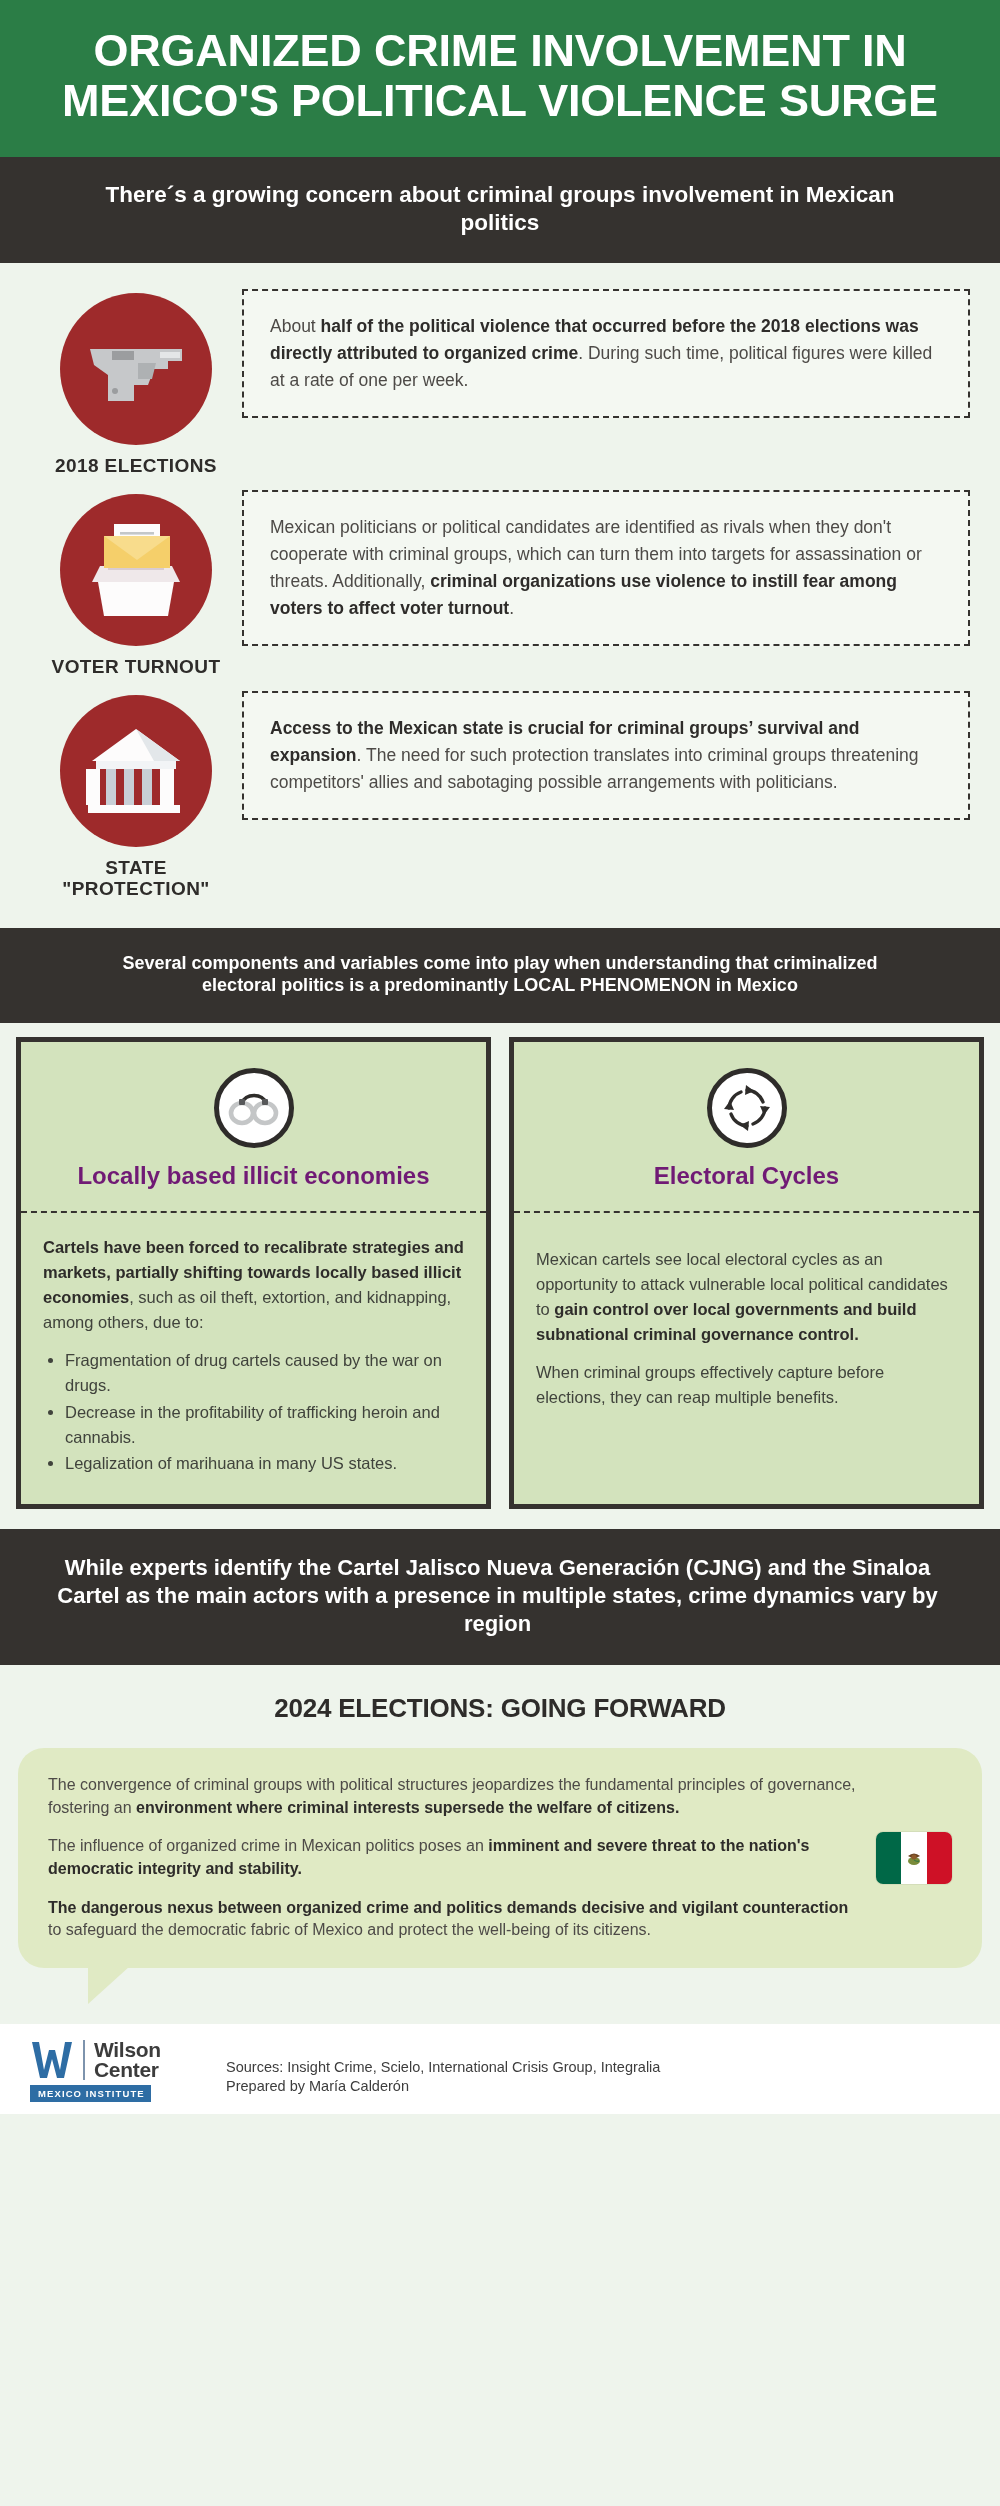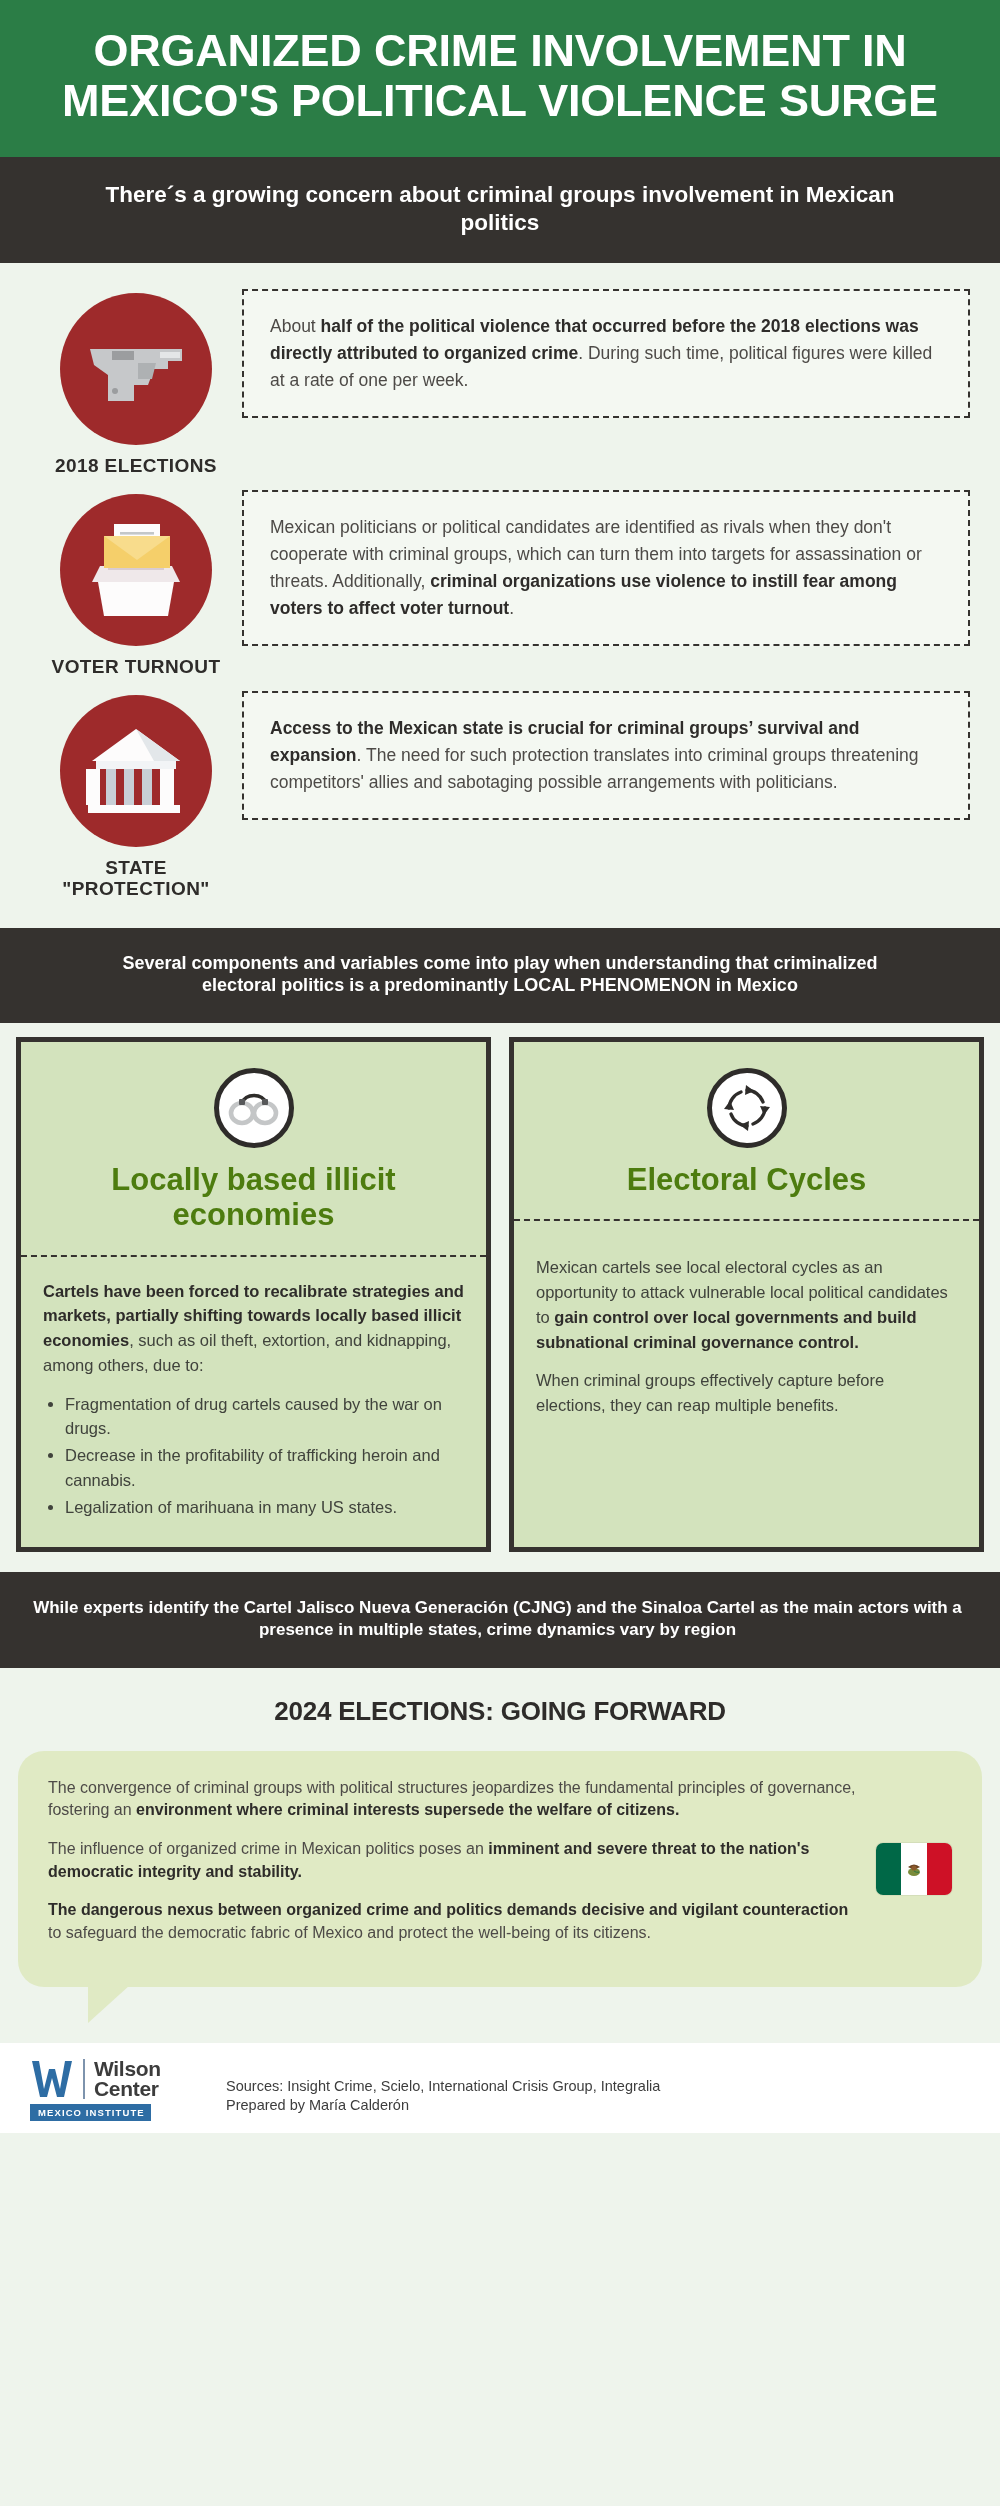--- a/index.html
+++ b/index.html
@@ -44,21 +44,21 @@
     line-height: 1.24;
   }
   .banner-mid {
     margin-top: 4px;
     padding: 24px 110px 26px 110px;
     font-size: 18px;
     line-height: 1.26;
   }
   .banner-cartel {
     padding: 25px 38px 27px 33px;
-    font-size: 17px;
+    font-size: 22px;
     line-height: 1.27;
   }
 
   
   .rows { padding: 26px 30px 24px 30px; }
   .row {
     display: flex;
     align-items: flex-start;
     margin-bottom: 14px;
   }
@@ -137,23 +137,23 @@
     border-radius: 50%;
     background: #ffffff;
     border: 5px solid #2e2c2a;
     display: flex;
     align-items: center;
     justify-content: center;
     margin-bottom: 14px;
   }
   .card-title {
     text-align: center;
-    font-size: 31px;
-    font-weight: bold;
-    color: #4d7c0f;
+    font-size: 24px;
+    font-weight: bold;
+    color: #701a75;
     line-height: 1.14;
   }
   .card-body {
     padding: 22px 22px 26px 22px;
     font-size: 16.5px;
     line-height: 1.5;
     color: #40433c;
   }
   .card-body b { color: #2e2c2a; font-weight: bold; }
   .card-body p { margin-bottom: 14px; }
@@ -180,21 +180,21 @@
     font-size: 16px;
     line-height: 1.42;
     color: #4d4a47;
     position: relative;
     display: flex;
     align-items: flex-start;
     gap: 18px;
   }
   .speech .txt { flex: 1; }
   .speech p { margin-bottom: 16px; }
-  .speech p:last-child { margin-bottom: 16px; }
+  .speech p:last-child { margin-bottom: 0; }
   .speech b { color: #2e2c2a; font-weight: bold; }
   .speech-tail {
     position: absolute;
     left: 70px;
     bottom: -36px;
     width: 0; height: 0;
     border-left: 42px solid #e0eac4;
     border-bottom: 38px solid transparent;
   }
   .flag {

